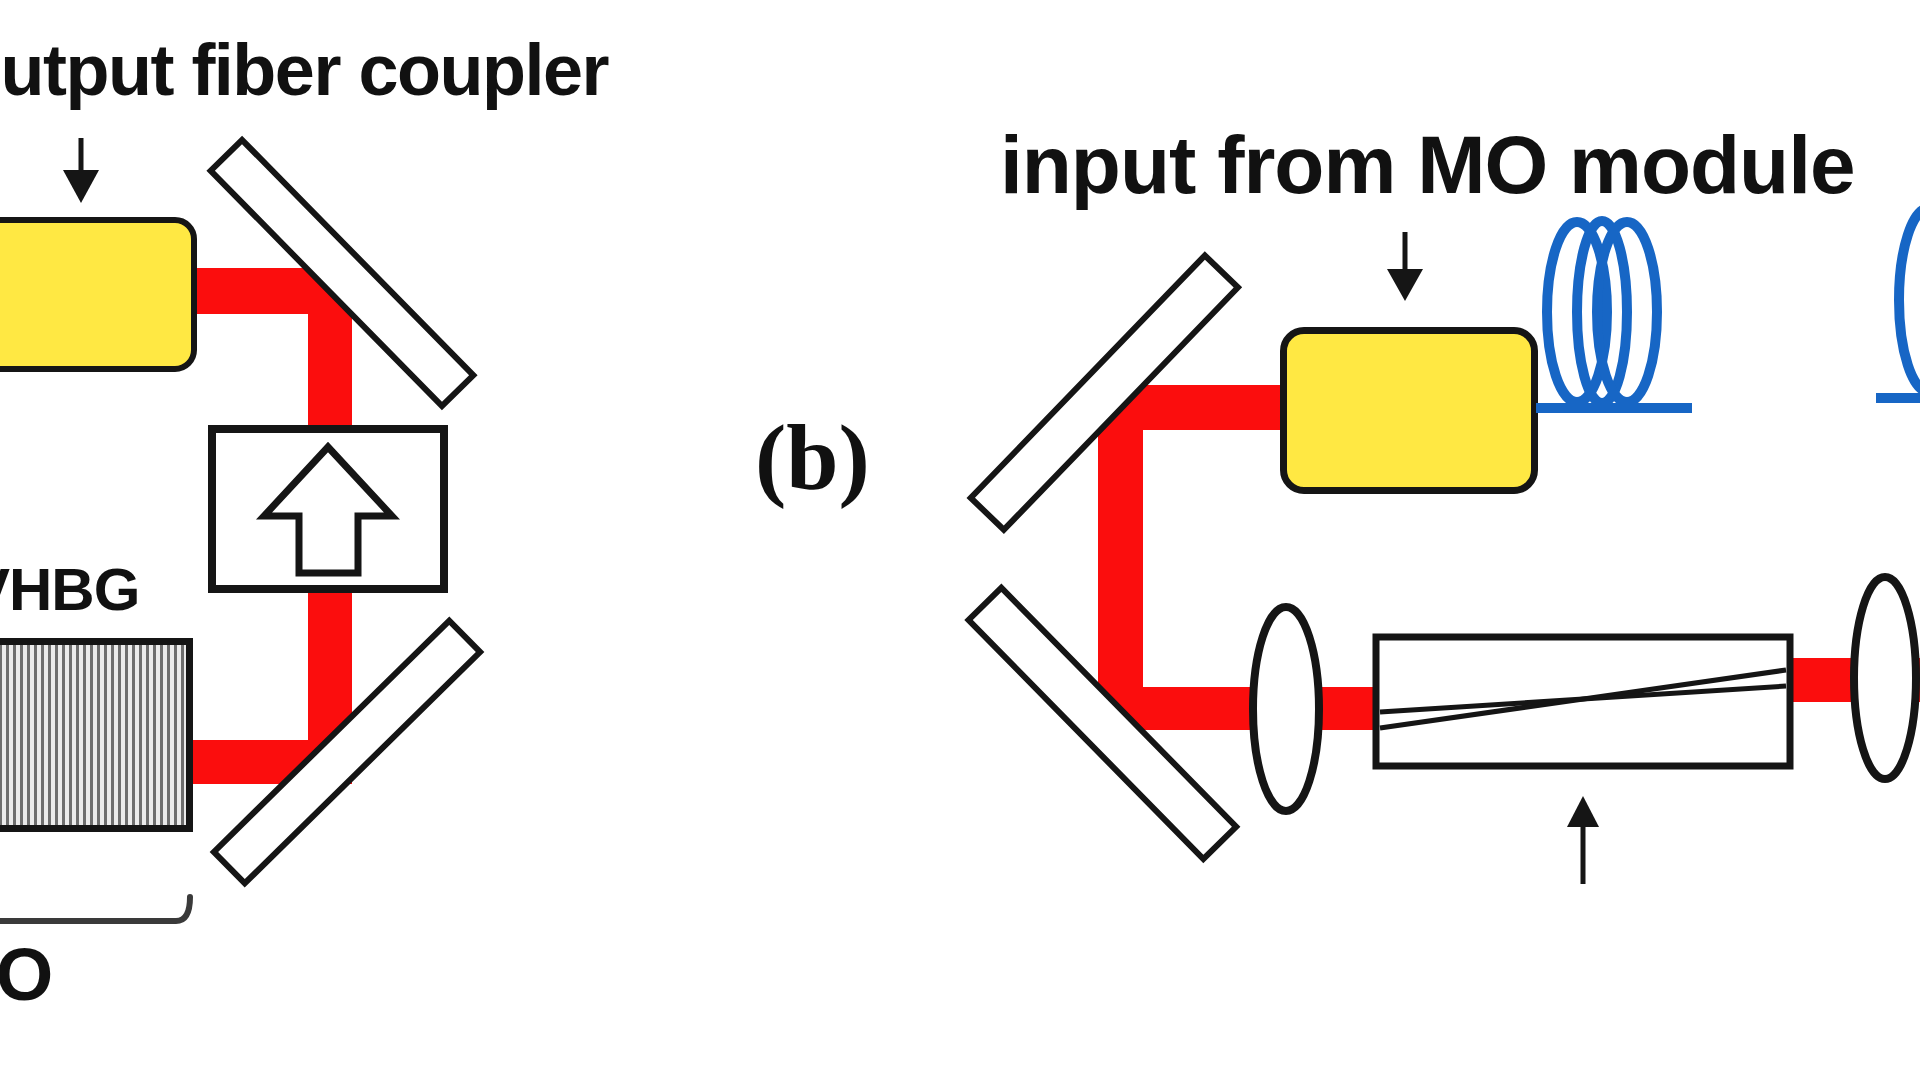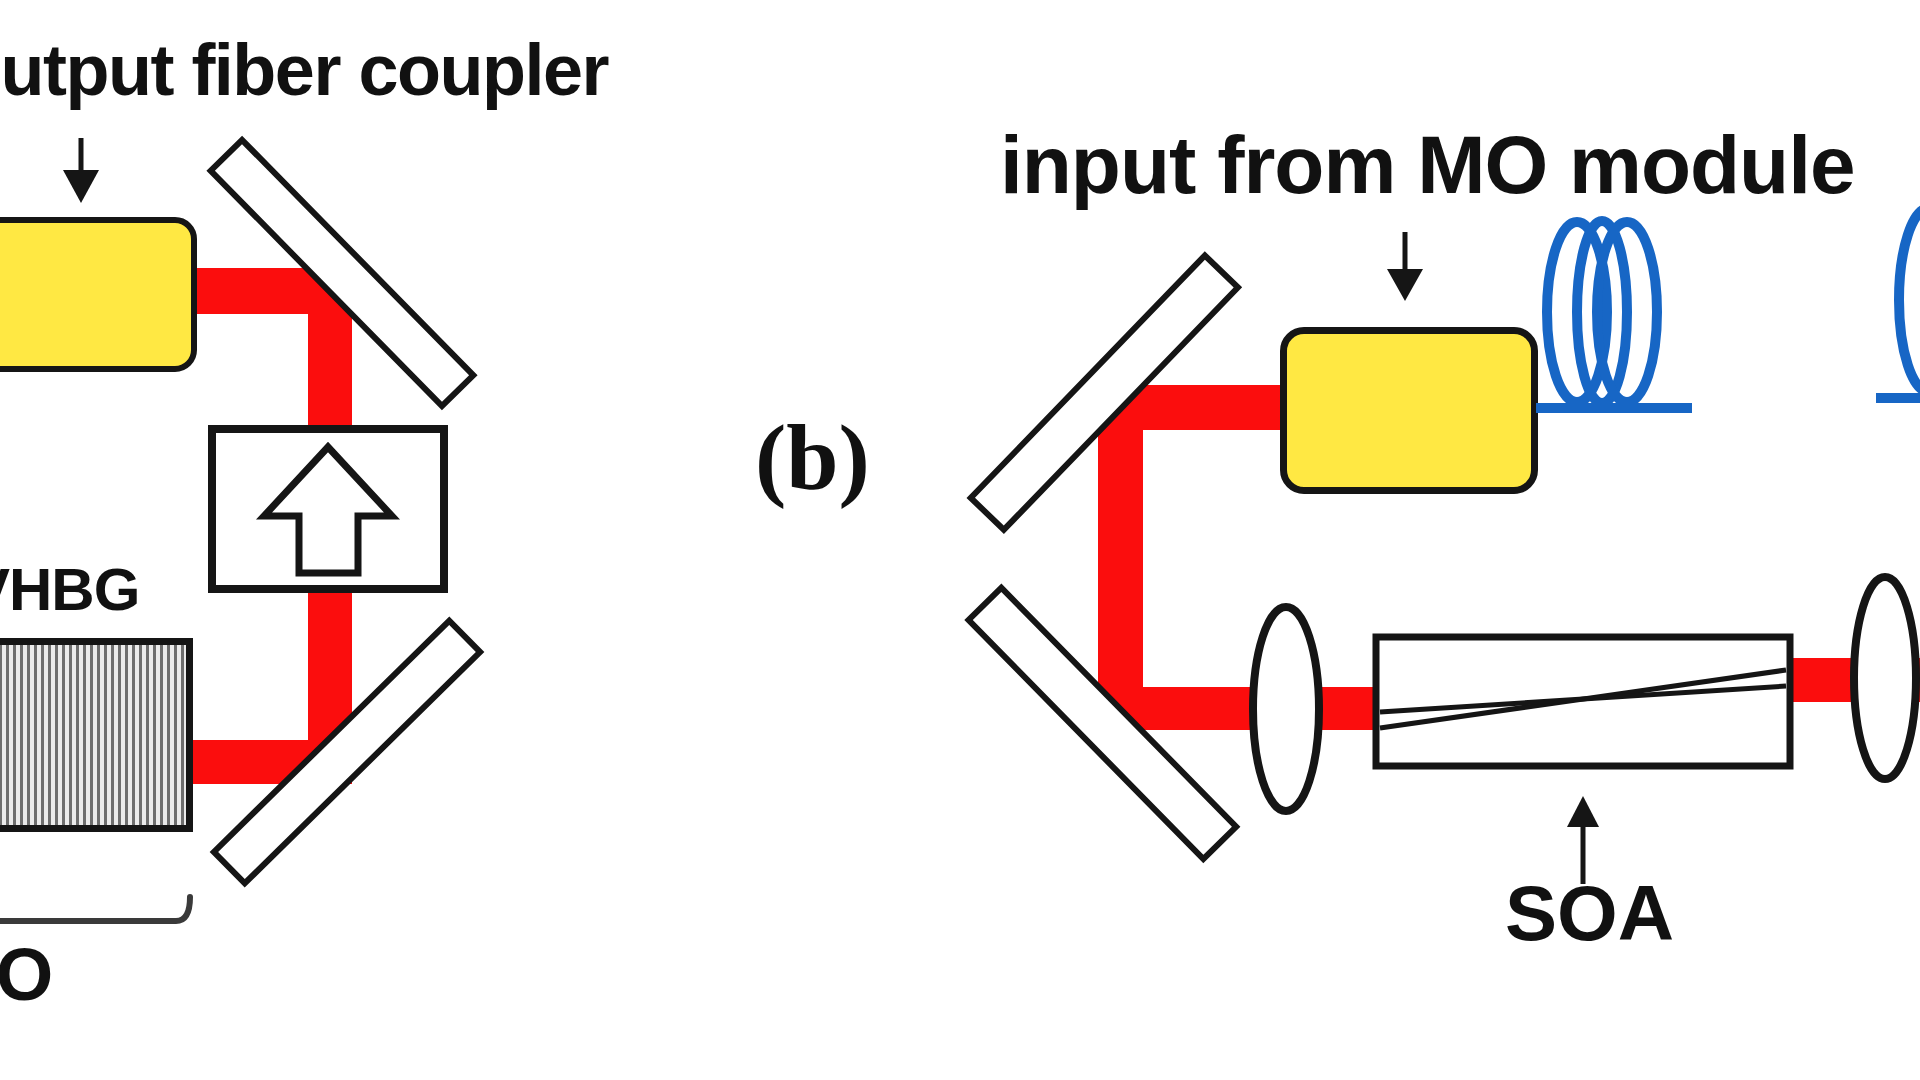--- a/index.html
+++ b/index.html
@@ -109,15 +109,14 @@
   <div class="txt title-a">output fiber coupler</div>
 
   <div class="txt vhbg">VHBG</div>
 
   <div class="txt mo">MO</div>
 
   <div class="txt tag-b">(b)</div>
 
   <div class="txt title-b">input from MO module</div>
 
-  <div class="txt soa">SOA</div>
 
 </div>
 
 </body></html>

